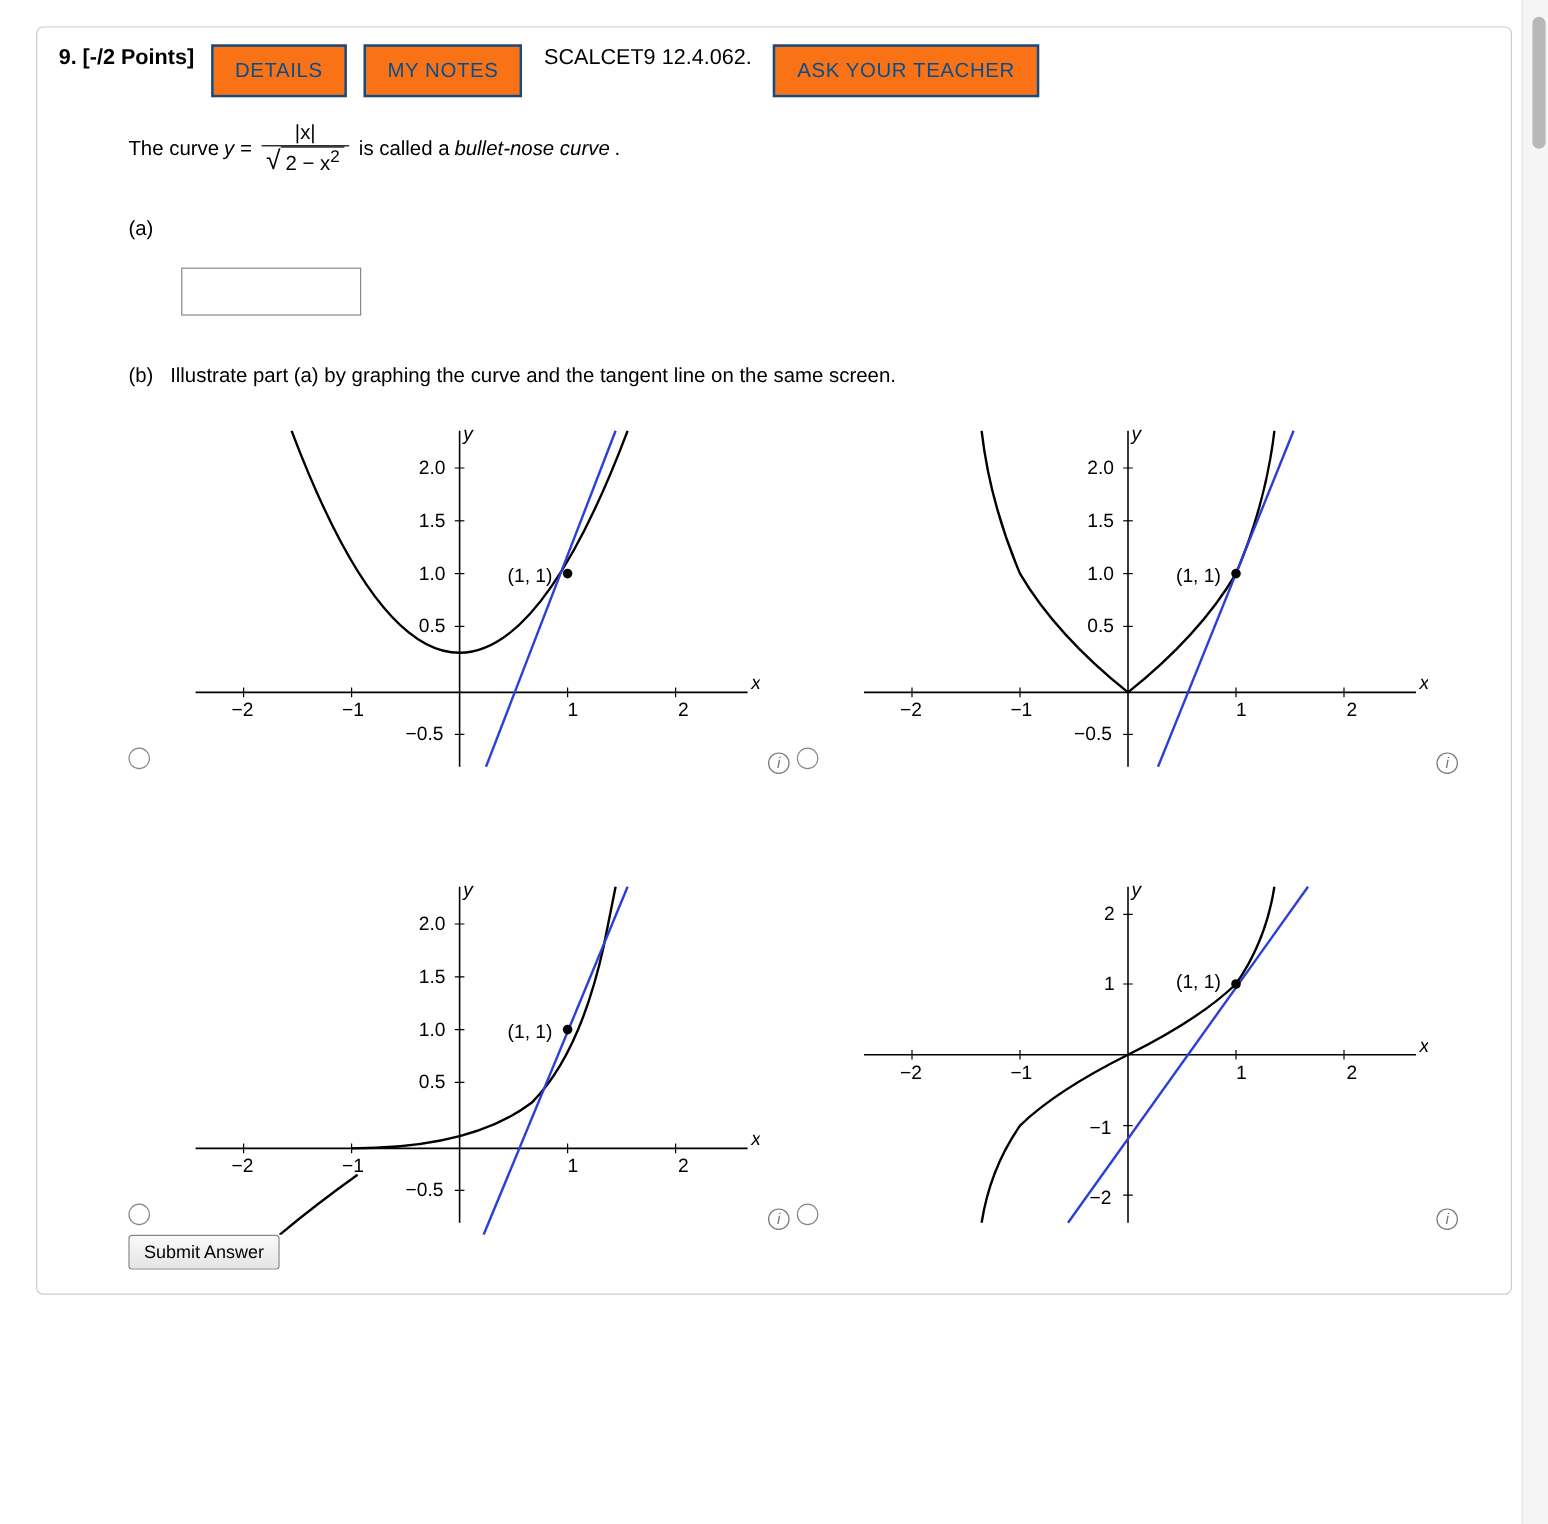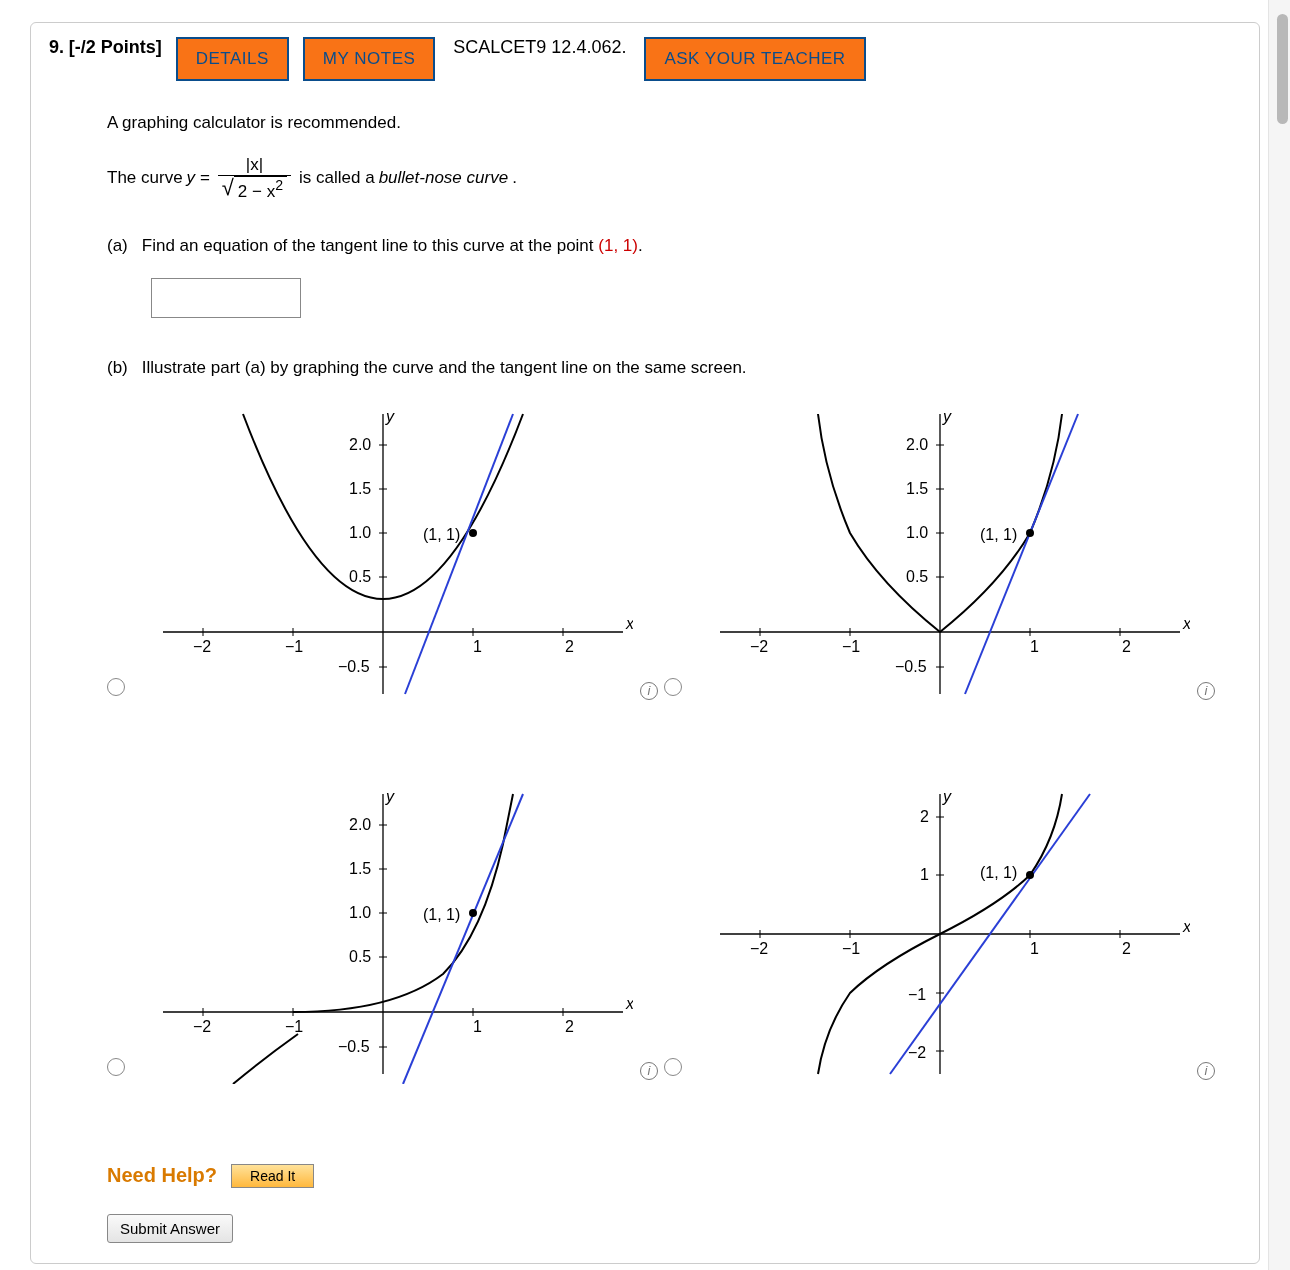--- a/index.html
+++ b/index.html
@@ -83,21 +83,20 @@
       <span class="qnum">9.</span>
       <span class="qnum">[-/2 Points]</span>
     </span>
     <button class="btn-outline">DETAILS</button>
     <button class="btn-outline">MY NOTES</button>
     <span class="src-id">SCALCET9 12.4.062.</span>
     <button class="btn-outline">ASK YOUR TEACHER</button>
   </div>
 
   <div class="content-pad">
-    <div class="rec-line">A graphing calculator is recommended.</div>
 
     <div class="curve-line">
       <span>The curve </span>
       <span style="font-style:italic">y = </span>
       <span class="frac">
         <span class="num">|x|</span>
         <span class="bar"></span>
         <span class="den">
           <span class="sqrt">
             <span class="sqrt-sym">√</span>
@@ -105,23 +104,20 @@
           </span>
         </span>
       </span>
       <span> is called a </span>
       <span class="italic">bullet-nose curve</span>
       <span>.</span>
     </div>
 
     <div class="part-label">
       <span>(a)</span>
-      <span>
-        <span>Find an equation of the tangent line to this curve at the point </span><span style="color:#c00">(1, 1)</span><span>.</span>
-      </span>
     </div>
     <input class="ans-input" type="text" style="">
 
     <div class="part-label">
       <span>(b)</span>
       <span>Illustrate part (a) by graphing the curve and the tangent line on the same screen.</span>
     </div>
 
     <div class="graph-grid">
 
@@ -288,24 +284,20 @@
           <path d="M 250 150 Q 190 180 160 209 Q 135 245 128 290" stroke="#000" stroke-width="2" fill="none"></path>
 
           <line x1="200" y1="290" x2="400" y2="10" stroke="#2a3fd6" stroke-width="2"></line>
           <circle cx="340" cy="91" r="4" fill="#000"></circle>
         </svg>
         <span class="info-icon" style="right:-4px">i</span>
       </div>
 
     </div>
 
-    <div class="need-help">
-      <span class="need-help-label">Need Help?</span>
-      <button class="readit-btn">Read It</button>
-    </div>
 
     <button class="submit-btn">Submit Answer</button>
   </div>
 </div>
 
 <div class="right-scroll">
   <div class="scroll-thumb"></div>
 </div>
 
 </body></html>

